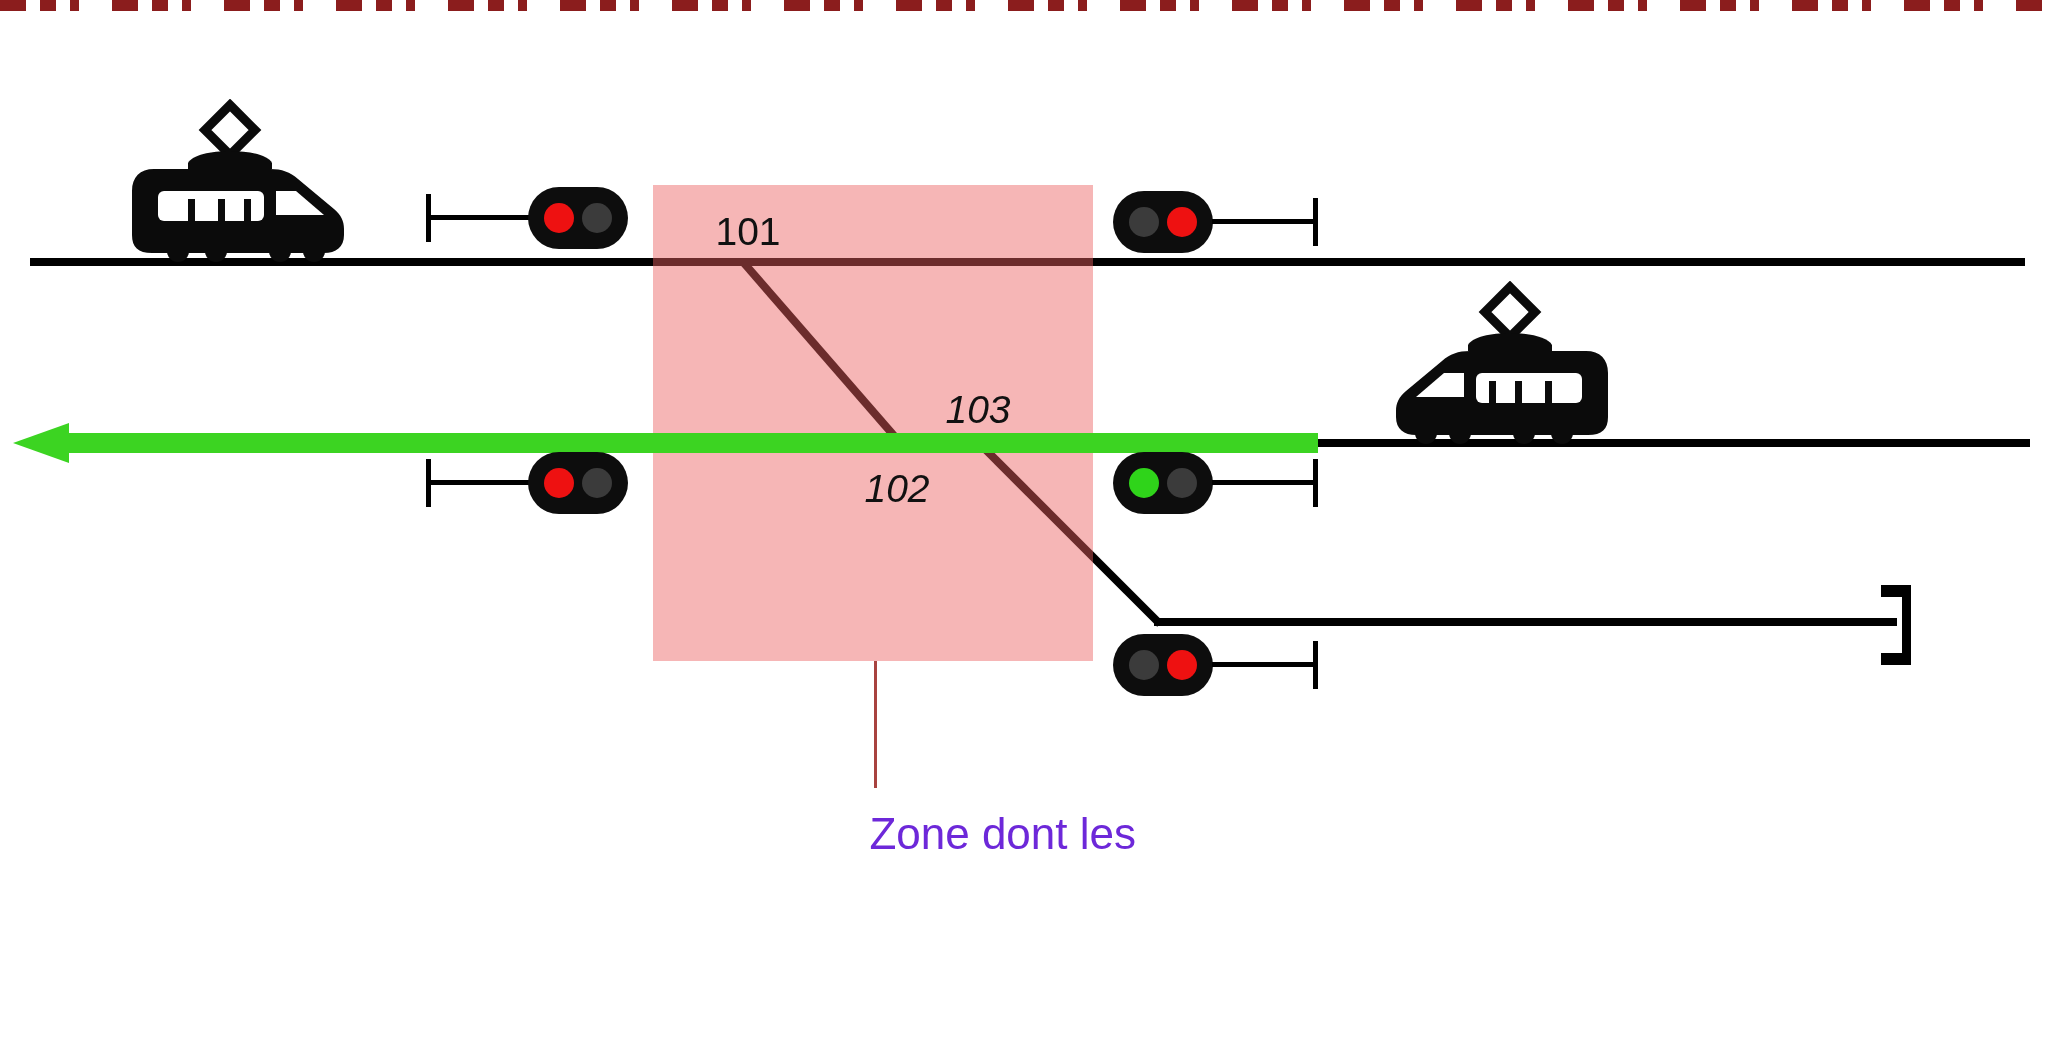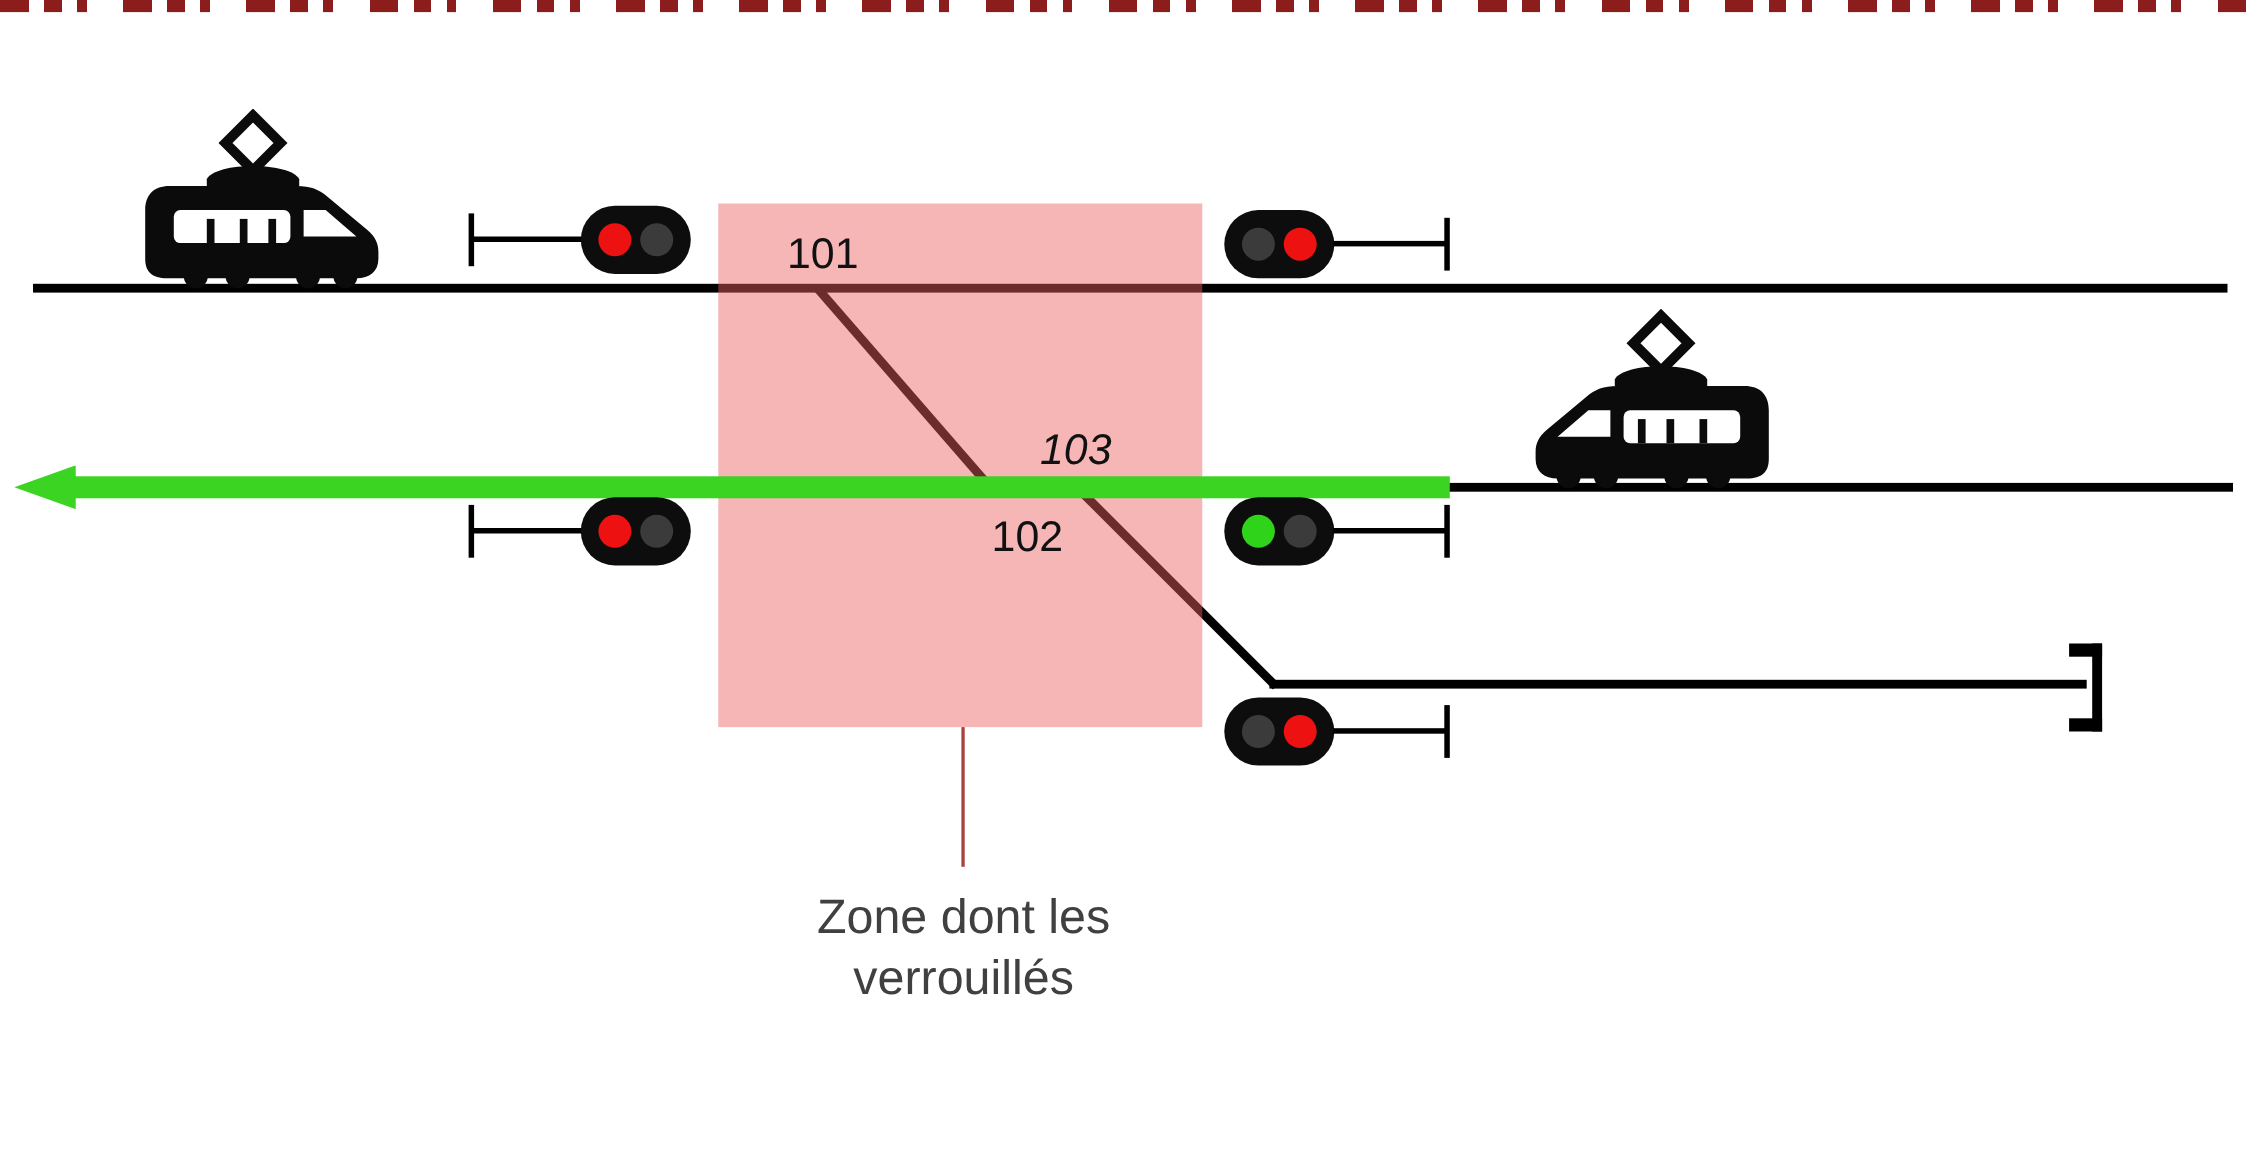--- a/index.html
+++ b/index.html
@@ -46,21 +46,21 @@
   .signal.sig-right .head{left:0;}
   .signal.sig-right .mast-arm{left:99px;width:102px;}
   .signal.sig-right .mast-bar{left:200px;}
   
   .buffer-bar{left:1902px;top:585px;width:9px;height:80px;background:#000;z-index:10;}
   .buffer-arm{width:30px;height:12px;background:#000;z-index:10;}
   
   .leader{left:874px;top:661px;width:3px;height:127px;z-index:30;}
   .caption{
     left:876px;top:806px;transform:translateX(-50%);width:520px;
-    text-align:center;font-size:44px;line-height:56px;color:#404040;z-index:30;
+    text-align:right;font-size:44px;line-height:56px;color:#6d28d9;z-index:30;
   }
   .tram{z-index:50;}
   .tram svg{display:block;}
   .tram.flip svg{transform:scaleX(-1);}
 </style>
 </head>
 <body>
 
 <div id="stage">
 
@@ -73,21 +73,21 @@
   <div class="abs track" style="left:1154px;top:618px;width:743px;"></div>
 
   <div class="abs buffer-bar"></div>
   <div class="abs buffer-arm" style="left:1881px;top:585px;"></div>
   <div class="abs buffer-arm" style="left:1881px;top:653px;"></div>
 
   <div class="abs zone" style="background: rgba(235, 95, 95, 0.46);"></div>
 
   <div class="abs switch-label" style="left:688px;top:212px;text-align:center;">101</div>
   <div class="abs switch-label" style="left:918px;top:390px;font-style:italic;">103</div>
-  <div class="abs switch-label" style="left:874px;top:469px;">102</div>
+  <div class="abs switch-label" style="left:837px;top:469px;font-style:italic;">102</div>
 
   <div class="abs arrow-shaft" style="background: rgb(60, 212, 34);"></div>
   <div class="abs arrow-head" style="background: rgb(60, 212, 34);"></div>
 
   <div class="abs signal sig-left" style="left:426px;top:187px;">
     <div class="mast-bar"></div>
     <div class="mast-arm"></div>
     <div class="head">
       <div class="light l1" style="background: rgb(238, 17, 17);"></div>
       <div class="light l2" style="background: rgb(59, 59, 59);"></div>
@@ -160,16 +160,15 @@
       <rect x="76" y="100" width="7" height="22" fill="#0b0b0b"></rect>
       <rect x="106" y="100" width="7" height="22" fill="#0b0b0b"></rect>
       <rect x="132" y="100" width="7" height="22" fill="#0b0b0b"></rect>
       <path d="M164,92 H184 L212,116 H164 Z" fill="#ffffff"></path>
     </svg>
   </div>
 
   <div class="abs leader" style="background: rgb(168, 66, 63);"></div>
   <div class="abs caption">
     <div>Zone dont les</div>
-    <div>verrouillés</div>
   </div>
 
 </div>
 
 </body></html>

